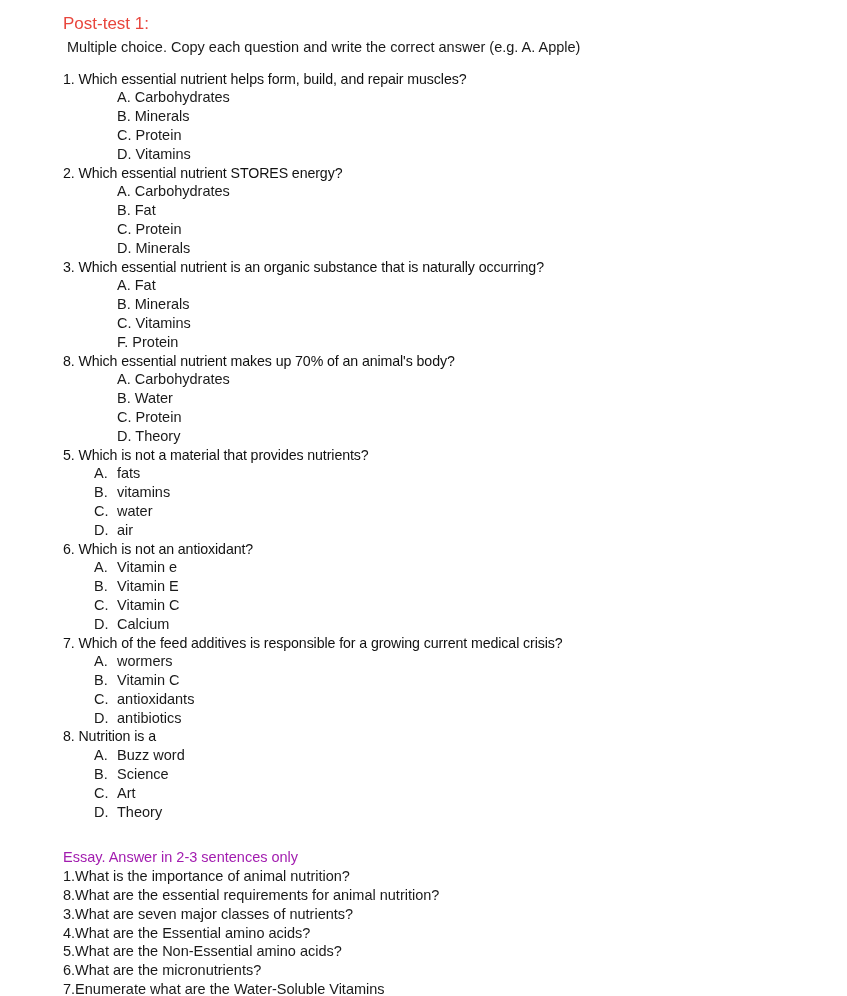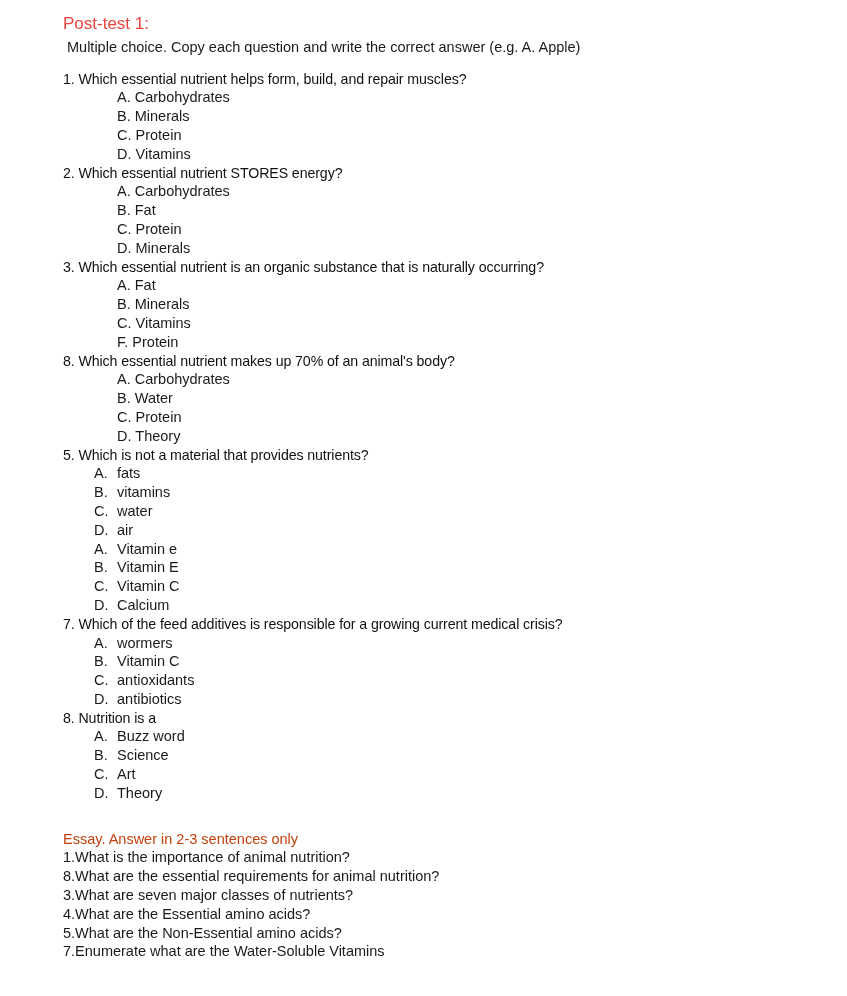--- a/index.html
+++ b/index.html
@@ -73,21 +73,21 @@
   .style-a .opt .ltr::after { content: " "; }
 
   
   .style-b .opt { padding-left: 31px; display: flex; }
   .style-b .opt .ltr { width: 23px; flex: 0 0 23px; display: inline-block; }
   .style-b .opt .txt { display: inline-block; text-align: right; }
 
   .essay-heading {
     font-size: 14.5px;
     line-height: 18.8px;
-    color: #c2410c;
+    color: #a21caf;
     margin: 0;
     white-space: pre;
   }
   .essay-list { margin: 0; padding: 0; list-style: none; }
   .essay-item {
     font-size: 14.5px;
     line-height: 18.8px;
     color: #1a1a1a;
     margin: 0;
     white-space: pre;
@@ -144,20 +144,21 @@
       <div class="question-block">
         <div class="q-text">5. Which is not a material that provides nutrients?</div>
         <div class="opts style-b">
           <div class="opt"><span class="ltr">A.</span><span class="txt">fats</span></div>
           <div class="opt"><span class="ltr">B.</span><span class="txt">vitamins</span></div>
           <div class="opt"><span class="ltr">C.</span><span class="txt">water</span></div>
           <div class="opt"><span class="ltr">D.</span><span class="txt">air</span></div>
         </div>
       </div>
       <div class="question-block">
+        <div class="q-text">6. Which is not an antioxidant?</div>
         <div class="opts style-b">
           <div class="opt"><span class="ltr">A.</span><span class="txt">Vitamin e</span></div>
           <div class="opt"><span class="ltr">B.</span><span class="txt">Vitamin E</span></div>
           <div class="opt"><span class="ltr">C.</span><span class="txt">Vitamin C</span></div>
           <div class="opt"><span class="ltr">D.</span><span class="txt">Calcium</span></div>
         </div>
       </div>
       <div class="question-block">
         <div class="q-text">7. Which of the feed additives is responsible for a growing current medical crisis?</div>
         <div class="opts style-b">
@@ -181,16 +182,17 @@
   <div class="spacer-md"></div>
 
   <div class="essay-heading">Essay. Answer in 2-3 sentences only</div>
 
   <div class="essay-list" id="essay-container">
       <div class="essay-item">1.What is the importance of animal nutrition?</div>
       <div class="essay-item">8.What are the essential requirements for animal nutrition?</div>
       <div class="essay-item">3.What are seven major classes of nutrients?</div>
       <div class="essay-item">4.What are the Essential amino acids?</div>
       <div class="essay-item">5.What are the Non-Essential amino acids?</div>
+      <div class="essay-item">6.What are the micronutrients?</div>
       <div class="essay-item">7.Enumerate what are the Water-Soluble Vitamins</div>
     </div>
 
 </div>
 
 </body></html>

